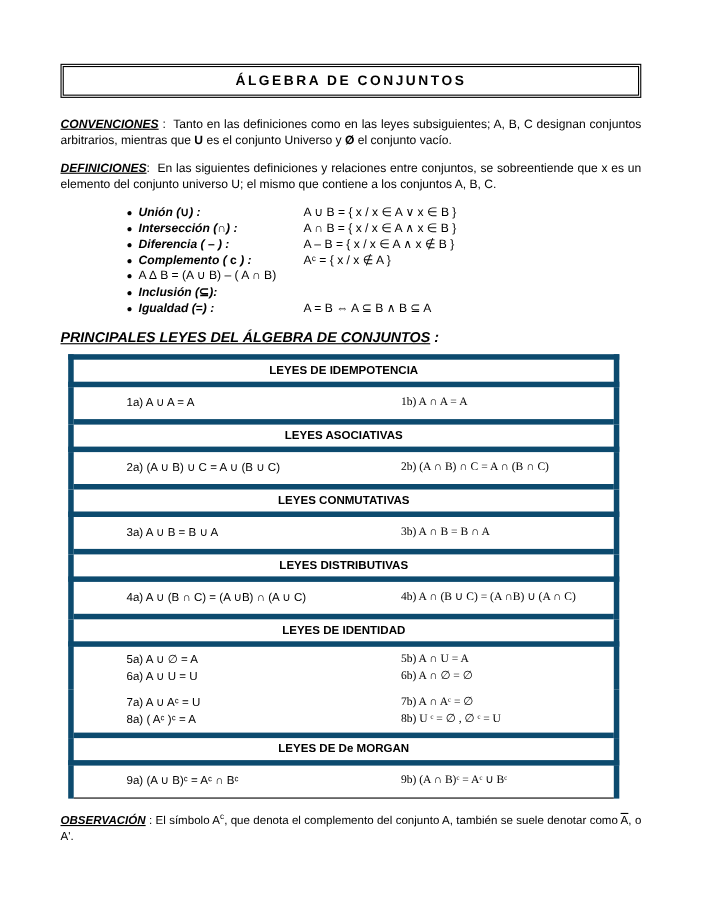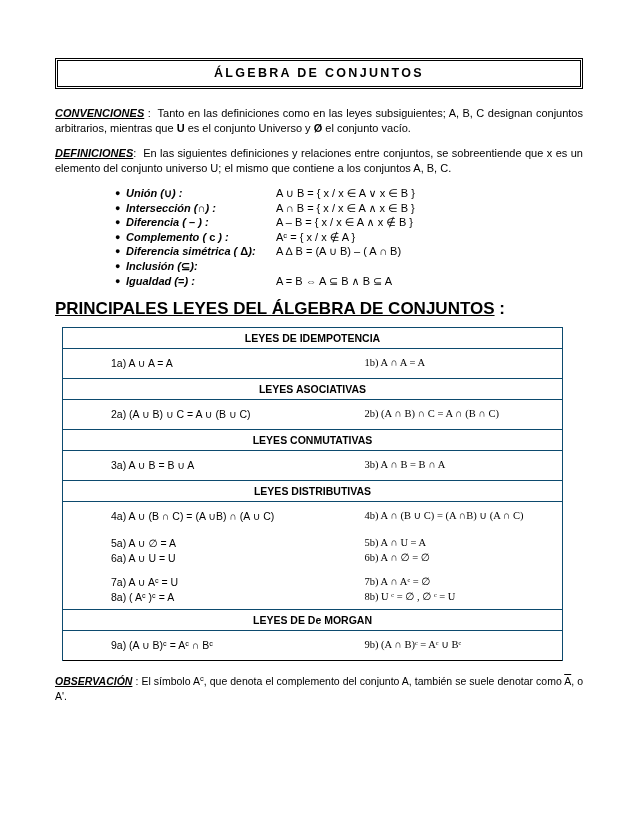--- a/index.html
+++ b/index.html
@@ -73,36 +73,37 @@
     width: 150px;
     flex: 0 0 150px;
     font-weight: bold;
     font-style: italic;
   }
   .def-name .sym { font-weight: bold; font-style: normal; }
   .def-body { flex: 1 1 auto; font-style: normal; font-weight: normal; }
 
   
   .section-head {
-    font-size: 17px;
-    font-weight: bold;
+    font-size: 13px;
+    font-weight: bold;
+    font-style: italic;
     margin: 0 0 8px 0;
   }
   .section-head .u { text-decoration: underline; }
 
   
   .laws {
     border: 1px solid #000;
     border-collapse: collapse;
     width: 501px;
     margin-left: 7px;
     table-layout: fixed;
   }
   .laws td {
-    border: 1px solid #0c4a6e;
+    border: 5px solid #0c4a6e;
     padding: 0;
   }
   .cat-row td {
     text-align: center;
     font-size: 10.5px;
     font-weight: bold;
     padding: 4px 0 4px 0;
   }
   .law-row td { padding: 0; border-top: none; border-bottom: none; }
   .law-cell {
@@ -169,21 +170,20 @@
         <span class="def-name"><span>Diferencia</span><span> ( </span><span class="sym">–</span><span> ) :</span></span>
         <span class="def-body">A – B = { x / x ∈ A  ∧  x ∉ B }</span>
       </li>
       <li>
         <span class="bullet">●</span>
         <span class="def-name"><span>Complemento</span><span> ( </span><span class="sym">c</span><span> ) :</span></span>
         <span class="def-body">Aᶜ = {  x / x ∉ A }</span>
       </li>
       <li>
         <span class="bullet">●</span>
-        <span class="def-name"><span>Diferencia simétrica</span><span> ( </span><span class="sym">Δ</span><span>):</span></span>
         <span class="def-body">A ∆ B = (A  ∪ B) – ( A  ∩ B)</span>
       </li>
       <li>
         <span class="bullet">●</span>
         <span class="def-name"><span>Inclusión</span><span> (</span><span class="sym">⊆</span><span>):</span></span>
       </li>
       <li>
         <span class="bullet">●</span>
         <span class="def-name"><span>Igualdad</span><span>  (</span><span class="sym">=</span><span>) :</span></span>
         <span class="def-body">A = B   ⇔   A ⊆ B  ∧  B ⊆ A</span>
@@ -238,20 +238,23 @@
         </tr>
         <tr class="law-row">
           <td>
             <div>
               <div class="law-cell">
                 <div class="law-a">4a)  A ∪ (B ∩ C)  =  (A ∪B) ∩ (A ∪ C)</div>
                 <div class="law-b">4b) A ∩ (B ∪ C)  =  (A  ∩B) ∪ (A  ∩ C)</div>
               </div>
             </div>
           </td>
+        </tr>
+        <tr class="cat-row">
+          <td>LEYES DE IDENTIDAD</td>
         </tr>
         <tr class="law-row">
           <td>
             <div class="law-stack">
               <div class="law-cell tight">
                 <div class="law-a">5a)  A ∪  ∅  = A</div>
                 <div class="law-b">5b)  A ∩ U = A</div>
               </div>
               <div class="law-cell tight">
                 <div class="law-a">6a)  A ∪  U  =  U</div>

